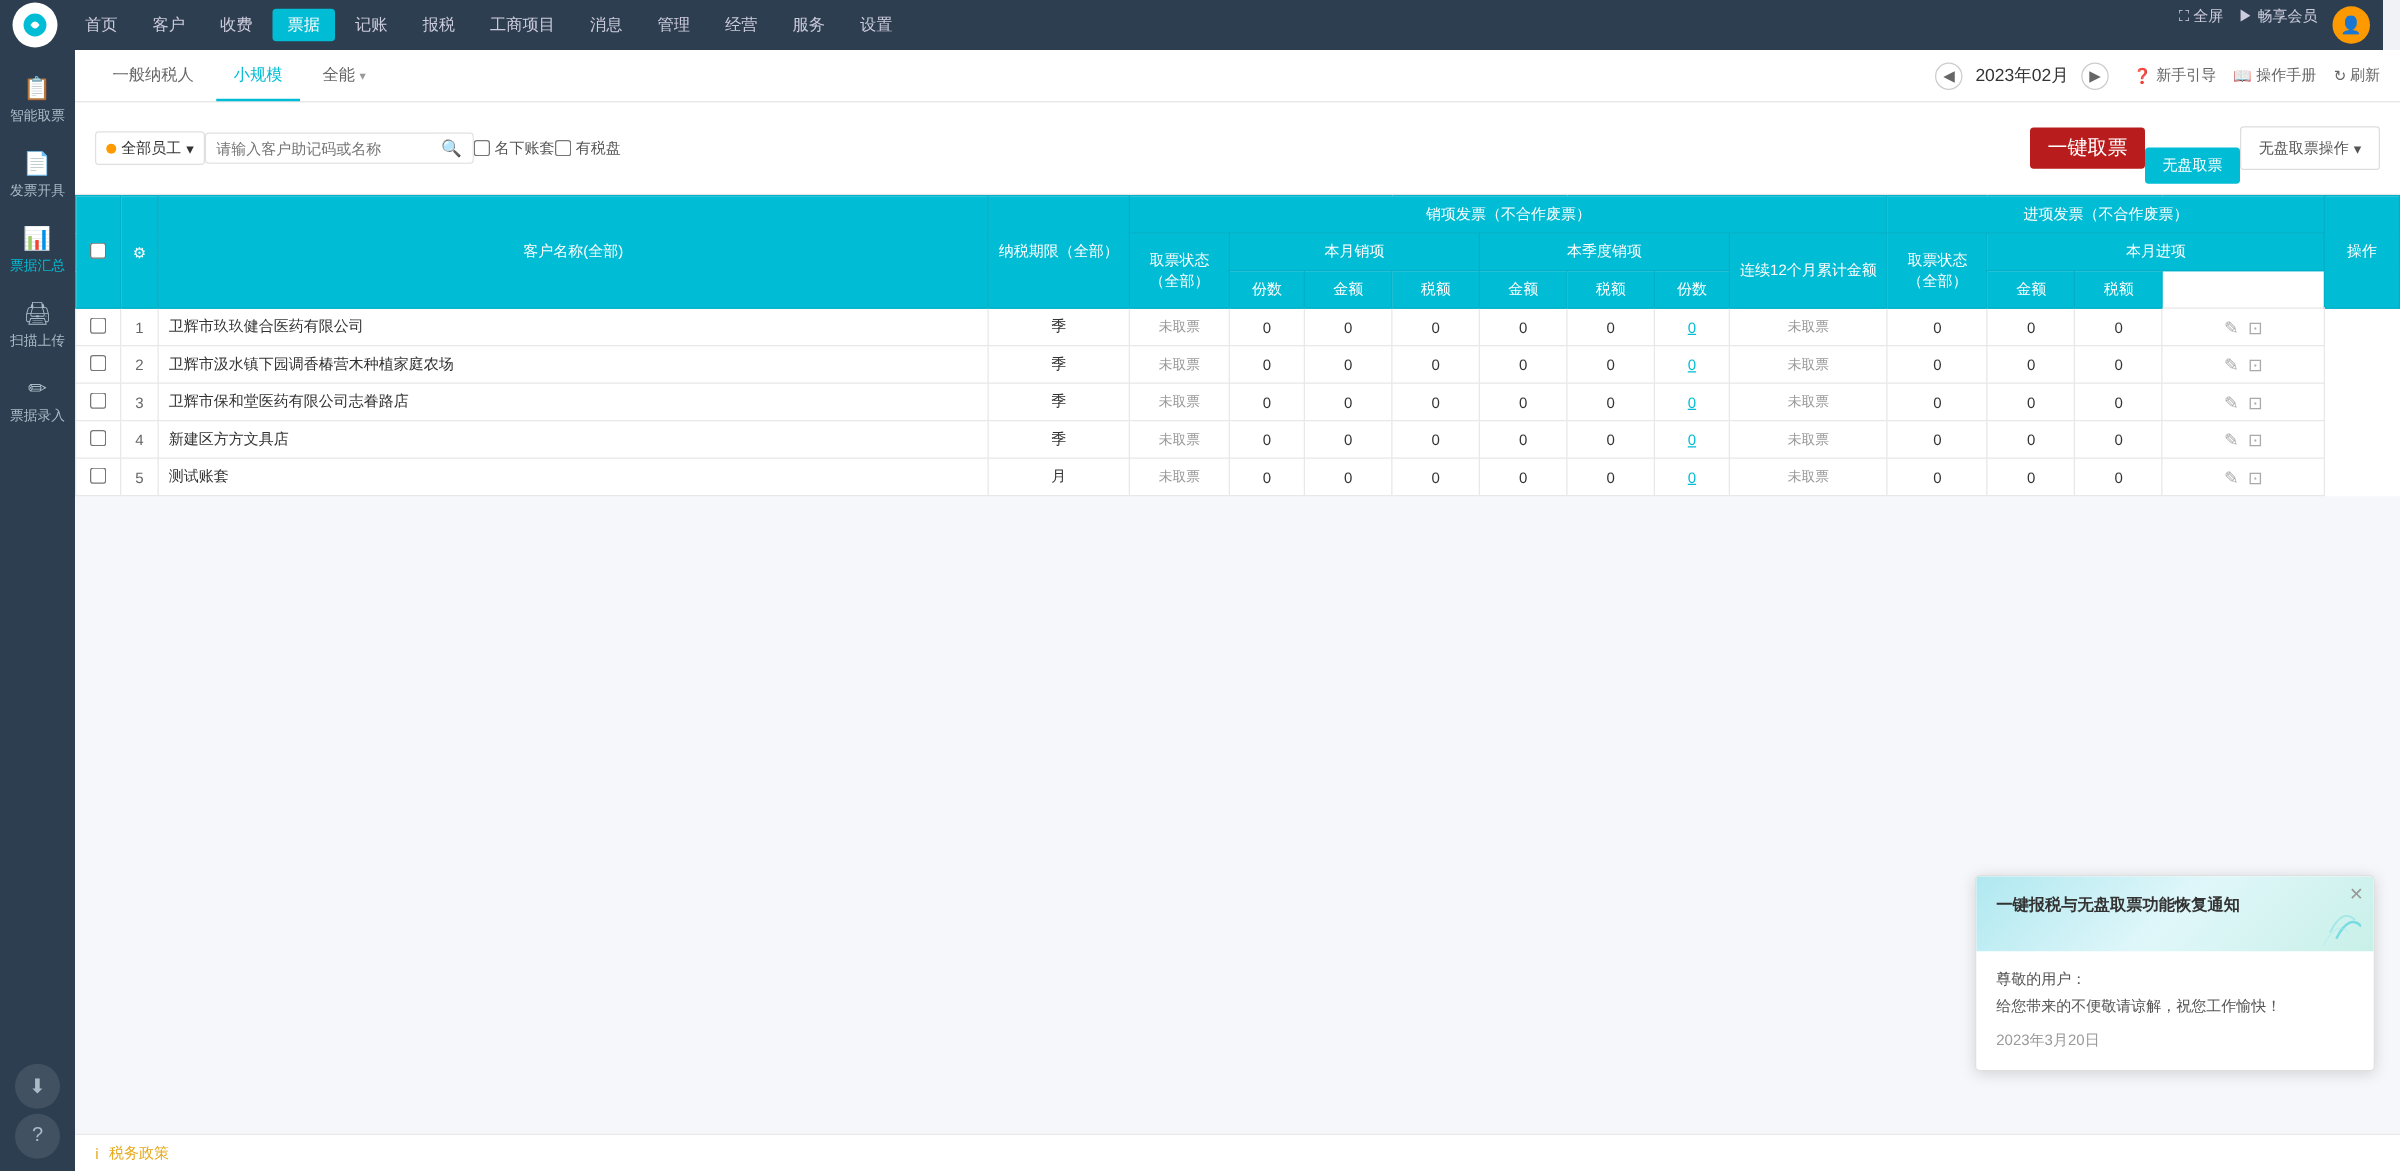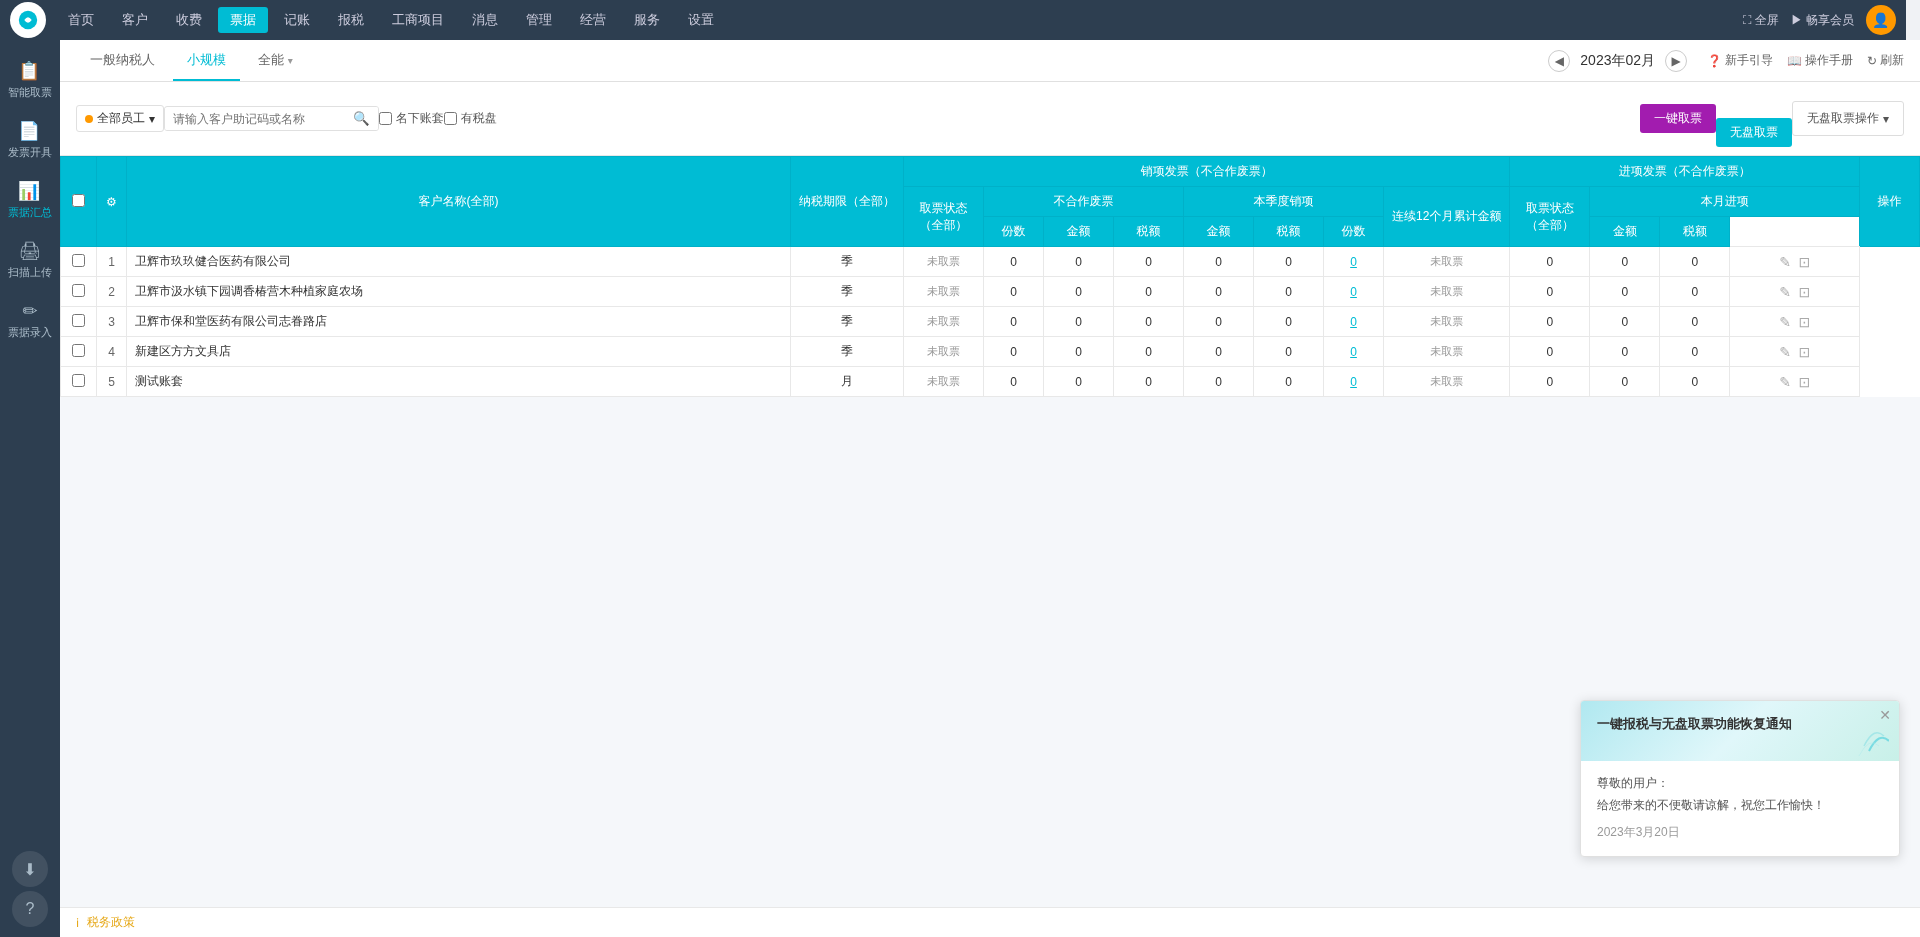--- a/index.html
+++ b/index.html
@@ -29,21 +29,21 @@
       display: flex; align-items: center; flex: 1; gap: 4px;
     }
     .top-nav .nav-item {
       color: #ccd; font-size: 13px; padding: 4px 12px;
       cursor: pointer; border-radius: 3px;
     }
     .top-nav .nav-item.active {
       background: #00bcd4; color: #fff;
     }
     .top-nav .nav-right {
-      display: flex; align-items: center; gap: 12px; color: #ccd;
+      display: flex; align-items: flex-start; gap: 12px; color: #ccd;
       font-size: 12px;
     }
     .top-nav .nav-right span { cursor: pointer; }
     .top-nav .avatar {
       width: 30px; height: 30px; border-radius: 50%; background: #f90;
       display: flex; align-items: center; justify-content: center;
       color: #fff; font-size: 14px;
     }
 
     
@@ -136,22 +136,22 @@
       border: none; outline: none; padding: 4px 8px; font-size: 12px; width: 180px;
     }
     .toolbar .search-btn {
       background: #fff; border: none; padding: 4px 8px; cursor: pointer; color: #999;
     }
     .toolbar .checkbox-wrap {
       display: flex; align-items: center; gap: 4px; color: #555; font-size: 12px;
     }
     .toolbar .spacer { flex: 1; }
     .btn-orange {
-      background: #a21caf; color: #fff; border: none; border-radius: 3px;
-      padding: 6px 14px; cursor: pointer; font-size: 12px;
+      background: #b91c1c; color: #fff; border: none; border-radius: 3px;
+      padding: 6px 14px; cursor: pointer; font-size: 16px;
     }
     .btn-teal {
       background: #00bcd4; color: #fff; border: none; border-radius: 3px;
       padding: 6px 14px; cursor: pointer; font-size: 12px; margin-top: 28px;
     }
     .btn-white {
       background: #fff; color: #555; border: 1px solid #ddd; border-radius: 3px;
       padding: 8px 14px; cursor: pointer; font-size: 12px;
       display: flex; align-items: center; gap: 4px;
     }
@@ -347,21 +347,21 @@
           <th rowspan="3" style="width:36px;"><input type="checkbox" style=""></th>
           <th rowspan="3" style="width:30px;">⚙</th>
           <th rowspan="3" style="min-width:180px;">客户名称(全部)</th>
           <th rowspan="3" style="width:80px;">纳税期限（全部）</th>
           <th colspan="8" class="group-header">销项发票（不合作废票）</th>
           <th colspan="5" class="group-header">进项发票（不合作废票）</th>
           <th rowspan="3" style="width:60px;">操作</th>
         </tr>
         <tr>
           <th rowspan="2" style="width:80px;">取票状态<br>（全部）</th>
-          <th colspan="3">不合作废票</th>
+          <th colspan="3">本月销项</th>
           <th colspan="3">本季度销项</th>
           <th rowspan="2" style="width:90px;">连续12个月累计金额</th>
           <th rowspan="2" style="width:80px;">取票状态<br>（全部）</th>
           <th colspan="3">本月进项</th>
         </tr>
         <tr>
           <th style="width:60px;">份数</th>
           <th style="width:70px;">金额</th>
           <th style="width:70px;">税额</th>
           <th style="width:70px;">金额</th>

